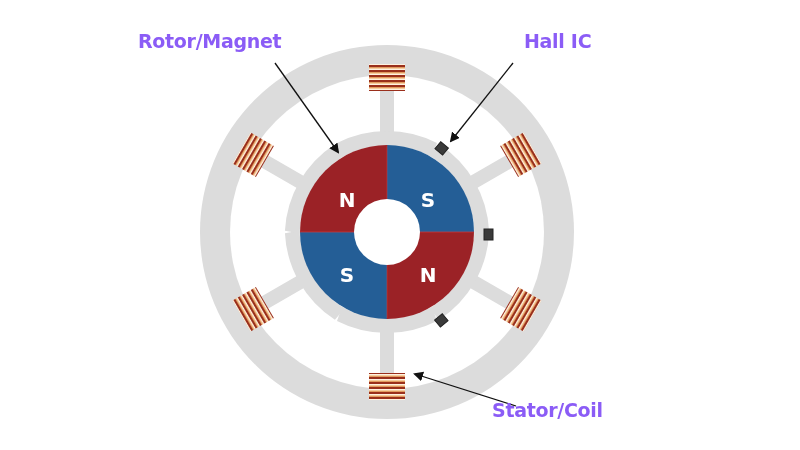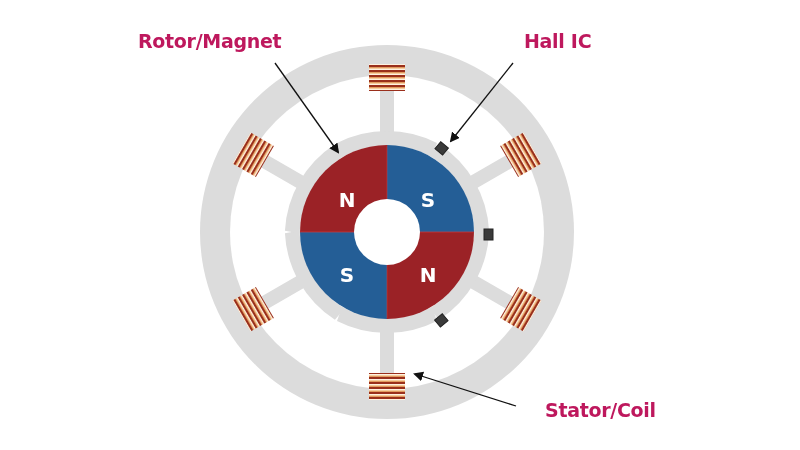--- a/index.html
+++ b/index.html
@@ -1,20 +1,20 @@
 <!DOCTYPE html>
 <html><head>
 <meta charset="utf-8">
 <style>
   html, body { margin:0; padding:0; background:#ffffff; }
   body { width:800px; height:450px; position:relative; overflow:hidden; font-family:"DejaVu Sans", sans-serif; }
-  .label { position:absolute; font-family:"DejaVu Sans", sans-serif; font-weight:bold; color:#be185d; font-size:19px; white-space:nowrap; letter-spacing:-0.3px; }
+  .label { position:absolute; font-family:"DejaVu Sans", sans-serif; font-weight:bold; color:#8b5cf6; font-size:19px; white-space:nowrap; letter-spacing:-0.3px; }
   #lbl-rotor { left:138px; top:30px; }
   #lbl-hall { left:524px; top:30px; }
-  #lbl-stator { left:545px; top:399px; }
+  #lbl-stator { left:492px; top:399px; }
   svg { position:absolute; left:0; top:0; }
   .pole-letter { font-family:"DejaVu Sans", sans-serif; font-weight:bold; font-size:20px; fill:#ffffff; }
 </style>
 </head>
 <body>
 
 <svg width="800" height="450" viewBox="0 0 800 450">
   <defs>
     <pattern id="coilH" width="4" height="5" patternUnits="userSpaceOnUse">
       <rect width="4" height="5" fill="#fff1e0"></rect>

